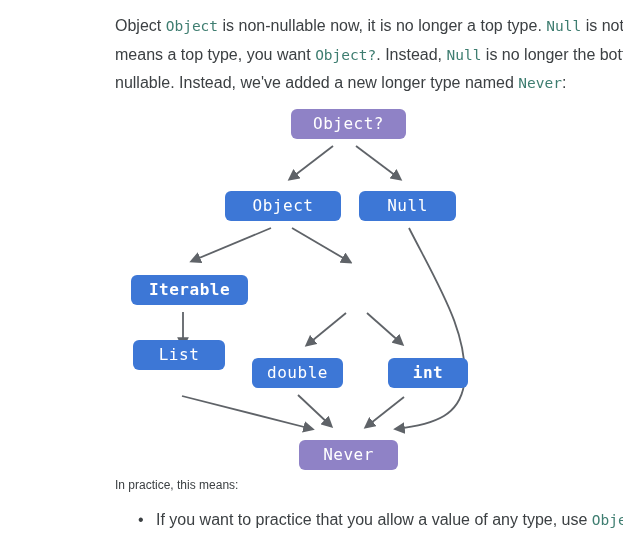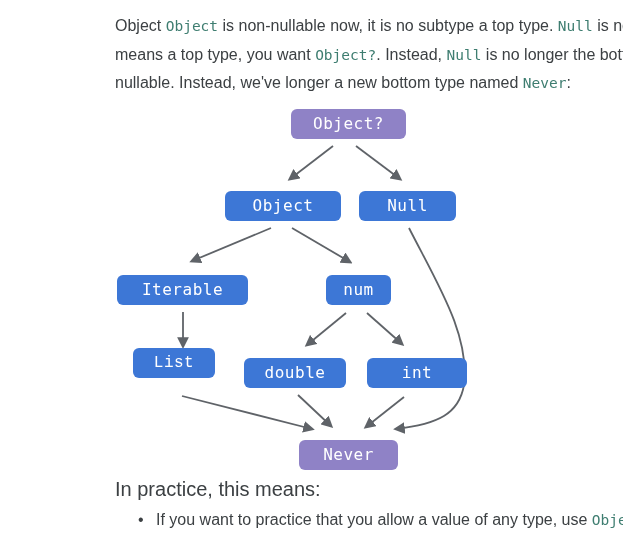--- a/index.html
+++ b/index.html
@@ -39,37 +39,37 @@
     text-align:center;
     letter-spacing:0.5px;
   }
   .node.blue{background:var(--node-blue);}
   .node.purple{background:var(--node-purple);}
   svg.arrows{position:absolute;left:0;top:0;width:623px;height:540px;pointer-events:none;}
   svg.arrows path{stroke:var(--arrow);stroke-width:1.8;fill:none;}
   svg.arrows marker path{fill:var(--arrow);stroke:none;}
   .practice{
     position:absolute;left:115px;top:478px;
-    font-size:20px;white-space:nowrap;
+    font-size:12px;white-space:nowrap;
   }
   .bullet-row{
     position:absolute;left:138px;top:511px;width:600px;
     font-size:16px;white-space:nowrap;
   }
   .bullet-dot{display:inline-block;width:18px;color:var(--text);}
 </style>
 </head>
 <body>
 
 <div class="page">
 
   <div class="para">
-    <div class="line"><span>Object </span><code>Object</code><span> is non-nullable now, it is no subtype a top type. </span><code>Null</code><span> is not a subtype of it. Dart has no named top type. If you</span></div>
+    <div class="line"><span>Object </span><code>Object</code><span> is non-nullable now, it is no longer a top type. </span><code>Null</code><span> is not a subtype of it. Dart has no named top type. If you</span></div>
     <div class="line"><span>means a top type, you want </span><code>Object?</code><span>. Instead, </span><code>Null</code><span> is no longer the bottom type. If it was, everything would still be</span></div>
-    <div class="line"><span>nullable. Instead, we've longer a new bottom type named </span><code>Never</code><span>:</span></div>
+    <div class="line"><span>nullable. Instead, we've added a new longer type named </span><code>Never</code><span>:</span></div>
   </div>
 
   <svg class="arrows" viewBox="0 0 623 540" xmlns="http://www.w3.org/2000/svg">
     <defs>
       <marker id="ah" viewBox="0 0 10 10" refX="7.5" refY="5" markerWidth="6.5" markerHeight="6.5" orient="auto-start-reverse">
         <path d="M0,0 L10,5 L0,10 z"></path>
       </marker>
     </defs>
     <path d="M333,146 L290,179" marker-end="url(#ah)"></path>
     <path d="M356,146 L400,179" marker-end="url(#ah)"></path>
@@ -80,24 +80,23 @@
     <path d="M367,313 L402,344" marker-end="url(#ah)"></path>
     <path d="M182,396 L312,429" marker-end="url(#ah)"></path>
     <path d="M298,395 L331,426" marker-end="url(#ah)"></path>
     <path d="M404,397 L366,427" marker-end="url(#ah)"></path>
     <path d="M409,228 C438,285 470,335 464,385 C459,414 438,424 396,429" marker-end="url(#ah)"></path>
   </svg>
 
   <div class="node purple" style="left:291px;top:109px;width:115px;">Object?</div>
   <div class="node blue" style="left:225px;top:191px;width:116px;">Object</div>
   <div class="node blue" style="left:359px;top:191px;width:97px;">Null</div>
-  <div class="node blue" style="left:117px;top:275px;width:131px;">Iterable</div>
-  <div class="node blue" style="left:326px;top:275px;width:65px;">num</div>
-  <div class="node blue" style="left:133px;top:348px;width:82px;font-family:Liberation Mono, monospace;">List</div>
-  <div class="node blue" style="left:244px;top:358px;width:102px;">double</div>
-  <div class="node blue" style="left:367px;top:358px;width:100px;">int</div>
+  <div class="node blue" style="left:131px;top:275px;width:117px;font-weight:bold;">Iterable</div>
+  <div class="node blue" style="left:133px;top:340px;width:92px;">List</div>
+  <div class="node blue" style="left:252px;top:358px;width:91px;">double</div>
+  <div class="node blue" style="left:388px;top:358px;width:80px;font-weight:bold;">int</div>
   <div class="node purple" style="left:299px;top:440px;width:99px;">Never</div>
 
   <div class="practice">In practice, this means:</div>
 
   <div class="bullet-row"><span class="bullet-dot">•</span><span>If you want to practice that you allow a value of any type, use </span><code>Object?</code></div>
 
 </div>
 
 </body></html>

